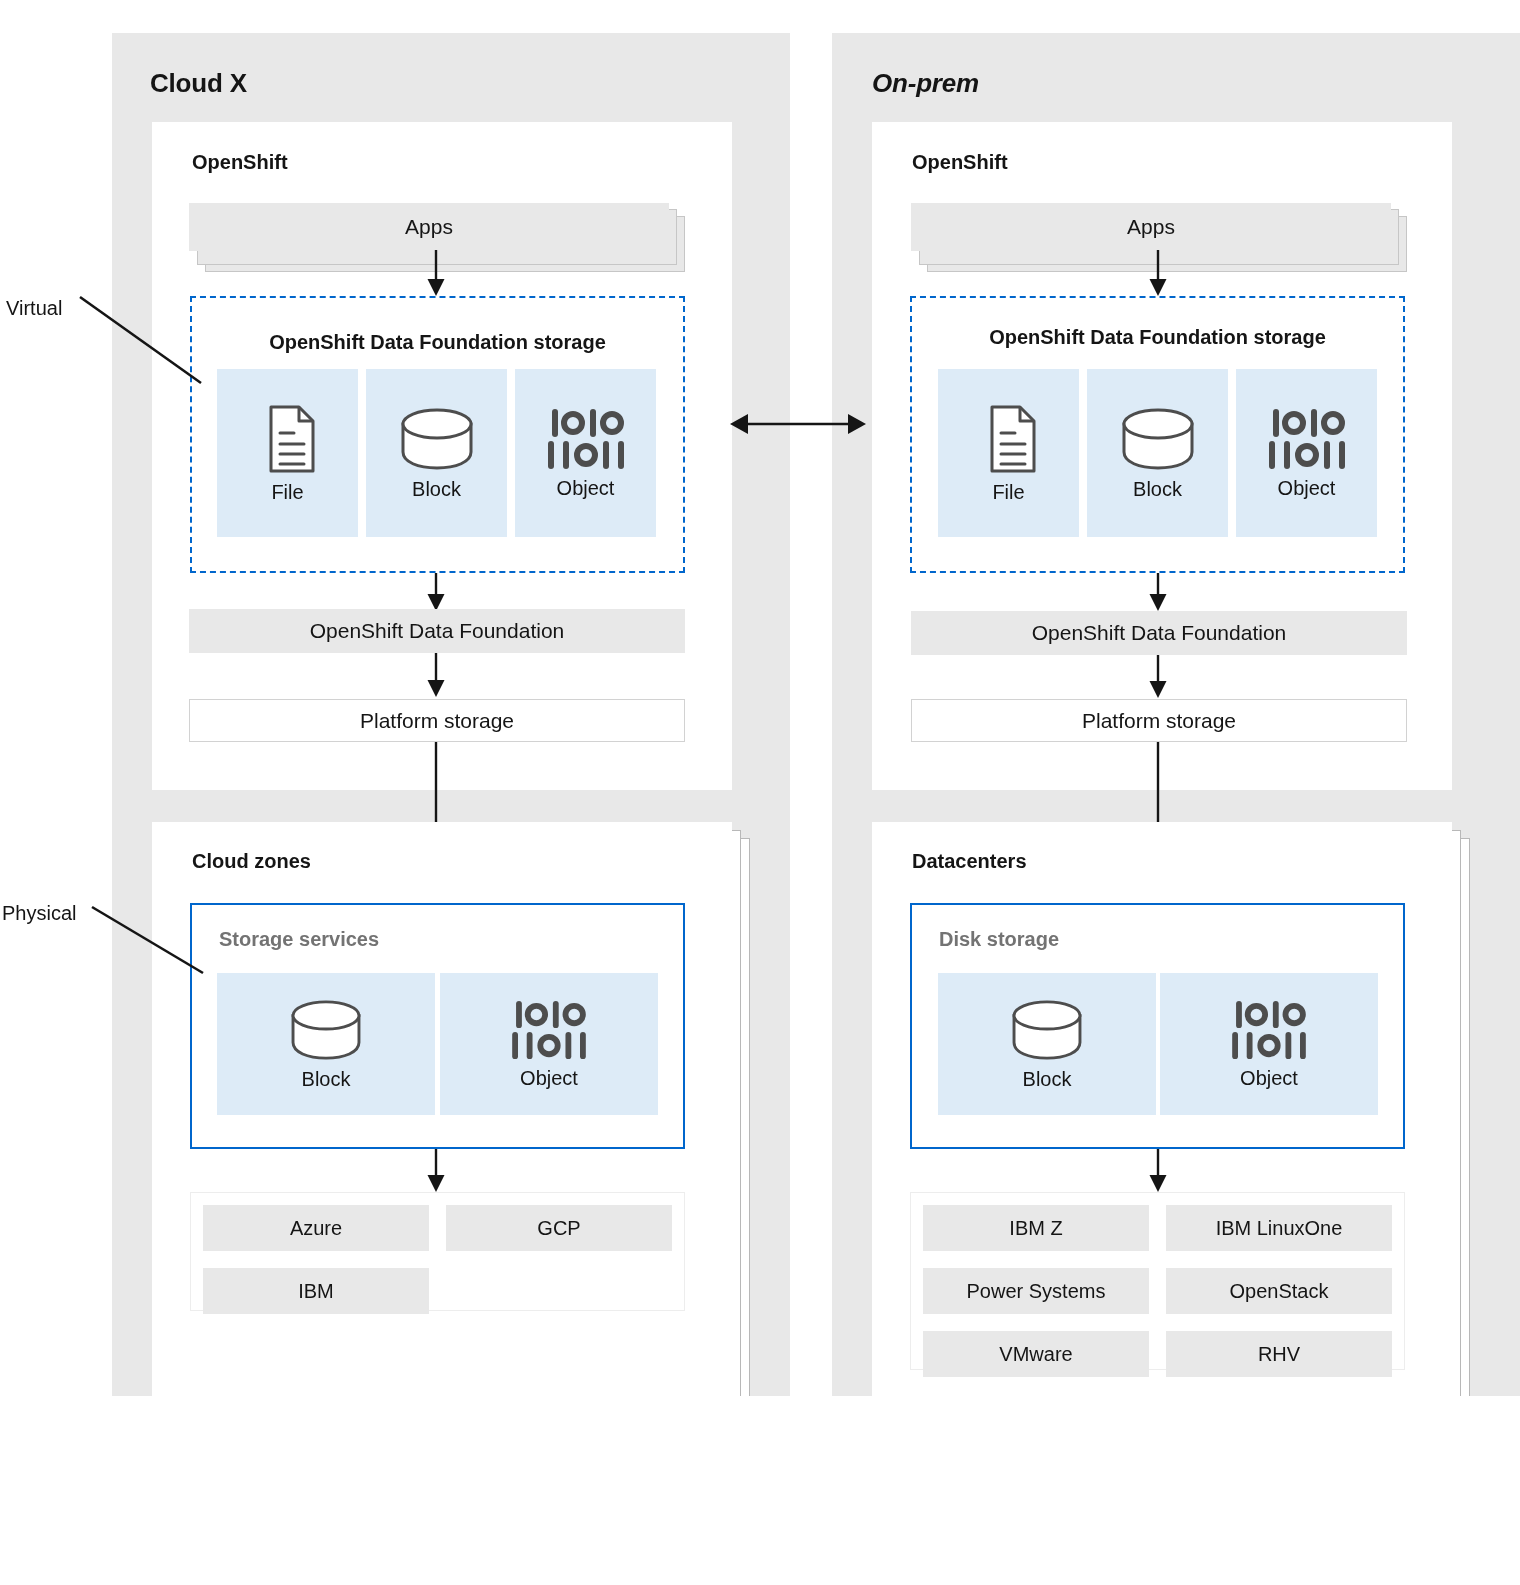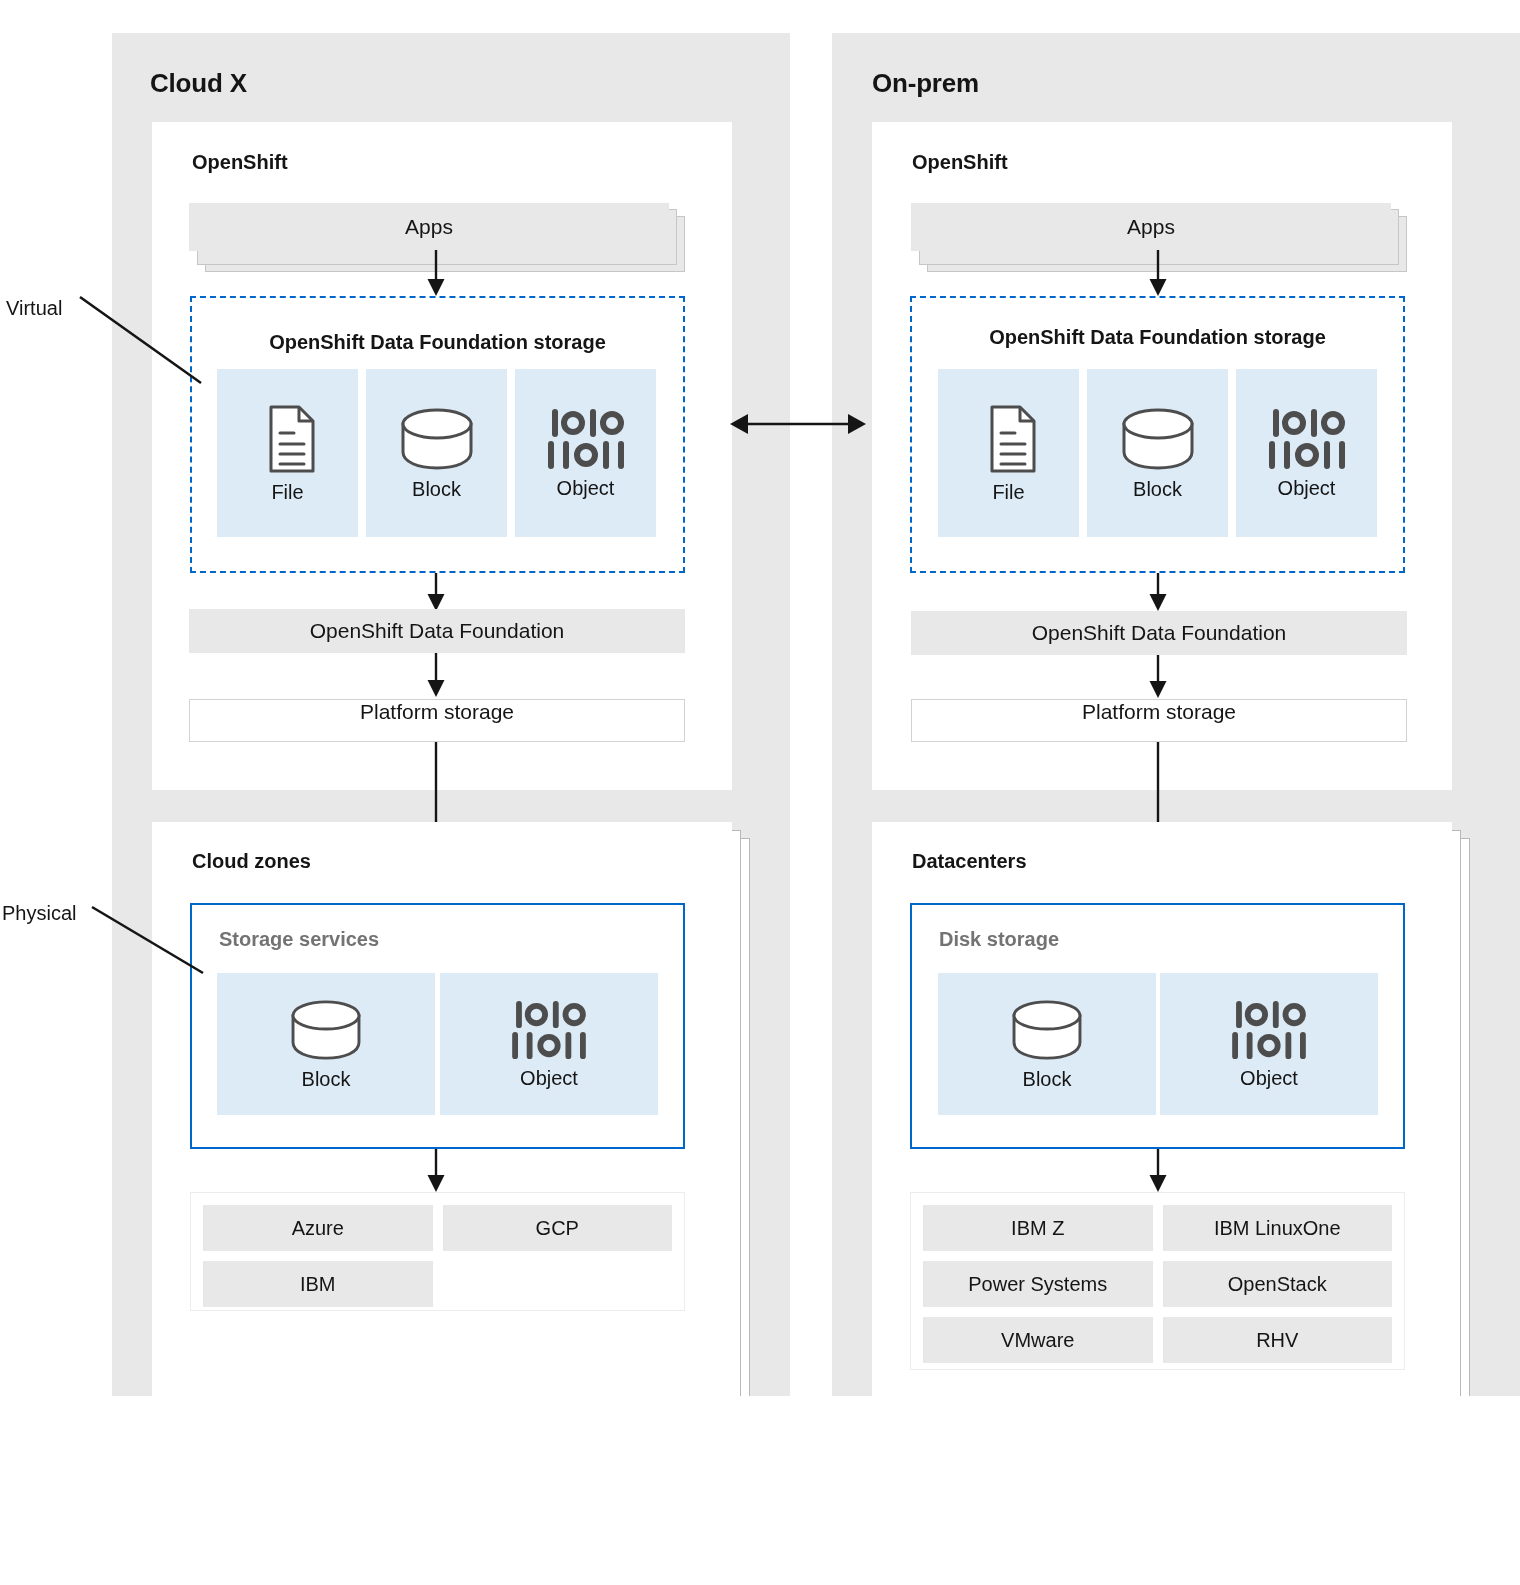--- a/index.html
+++ b/index.html
@@ -114,32 +114,33 @@
     align-items: center;
     justify-content: center;
     font-size: 21px;
     color: #151515;
   }
   
   .outline-bar {
     background: #ffffff;
     border: 1px solid #d2d2d2;
     display: flex;
+    align-items: center;
     justify-content: center;
     font-size: 21px;
     color: #151515;
   }
 
   
   .chip-grid {
     border: 1px solid #ededed;
     background: #ffffff;
     display: grid;
     grid-template-columns: 1fr 1fr;
-    gap: 10px;
+    gap: 17px;
     padding: 12px;
     box-sizing: border-box;
   }
   .chip {
     background: #e8e8e8;
     display: flex;
     align-items: center;
     justify-content: center;
     font-size: 20px;
     color: #151515;
@@ -296,21 +297,21 @@
     <polygon points="12,43 3.5,26 20.5,26" fill="#151515"></polygon>
   </svg>
 
   <div class="abs chip-grid" style="left:190px; top:1192px; width:495px; height:119px;">
     <div class="chip">Azure</div>
     <div class="chip">GCP</div>
     <div class="chip">IBM</div>
   </div>
 
   <div class="abs env-panel" style="left:832px; top:33px; width:700px; height:1462px;"></div>
-  <div class="abs env-title" style="left:872px; top:68px;">On-prem</div>
+  <div class="abs env-title" style="left:872px; top:68px;font-style:italic;">On-prem</div>
 
   <div class="abs white-card" style="left:872px; top:122px; width:580px; height:668px;"></div>
   <div class="abs card-title" style="left:912px; top:151px;">OpenShift</div>
 
   <div class="abs apps-layer" style="left:927px; top:216px; width:480px; height:56px;"></div>
   <div class="abs apps-layer" style="left:919px; top:209px; width:480px; height:56px;"></div>
   <div class="abs apps-front" style="left:911px; top:203px; width:480px; height:48px;">
       <span>Apps</span>
     </div>
 

